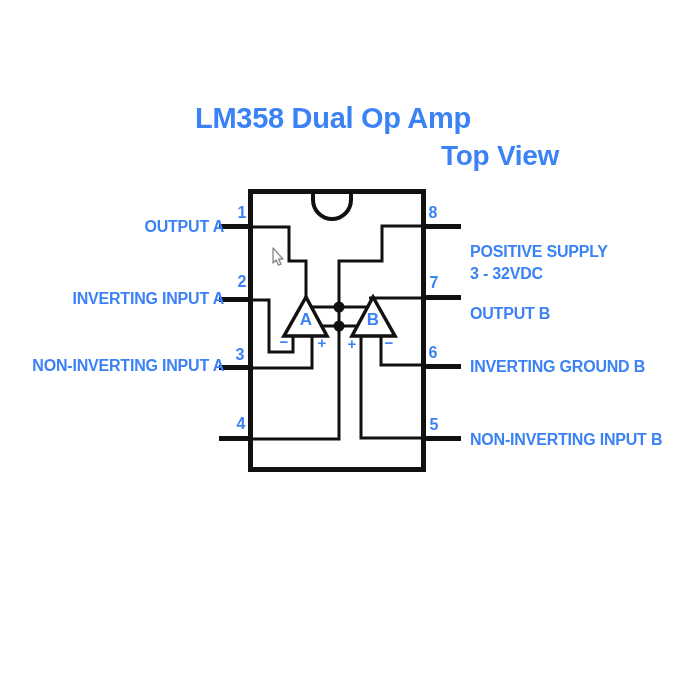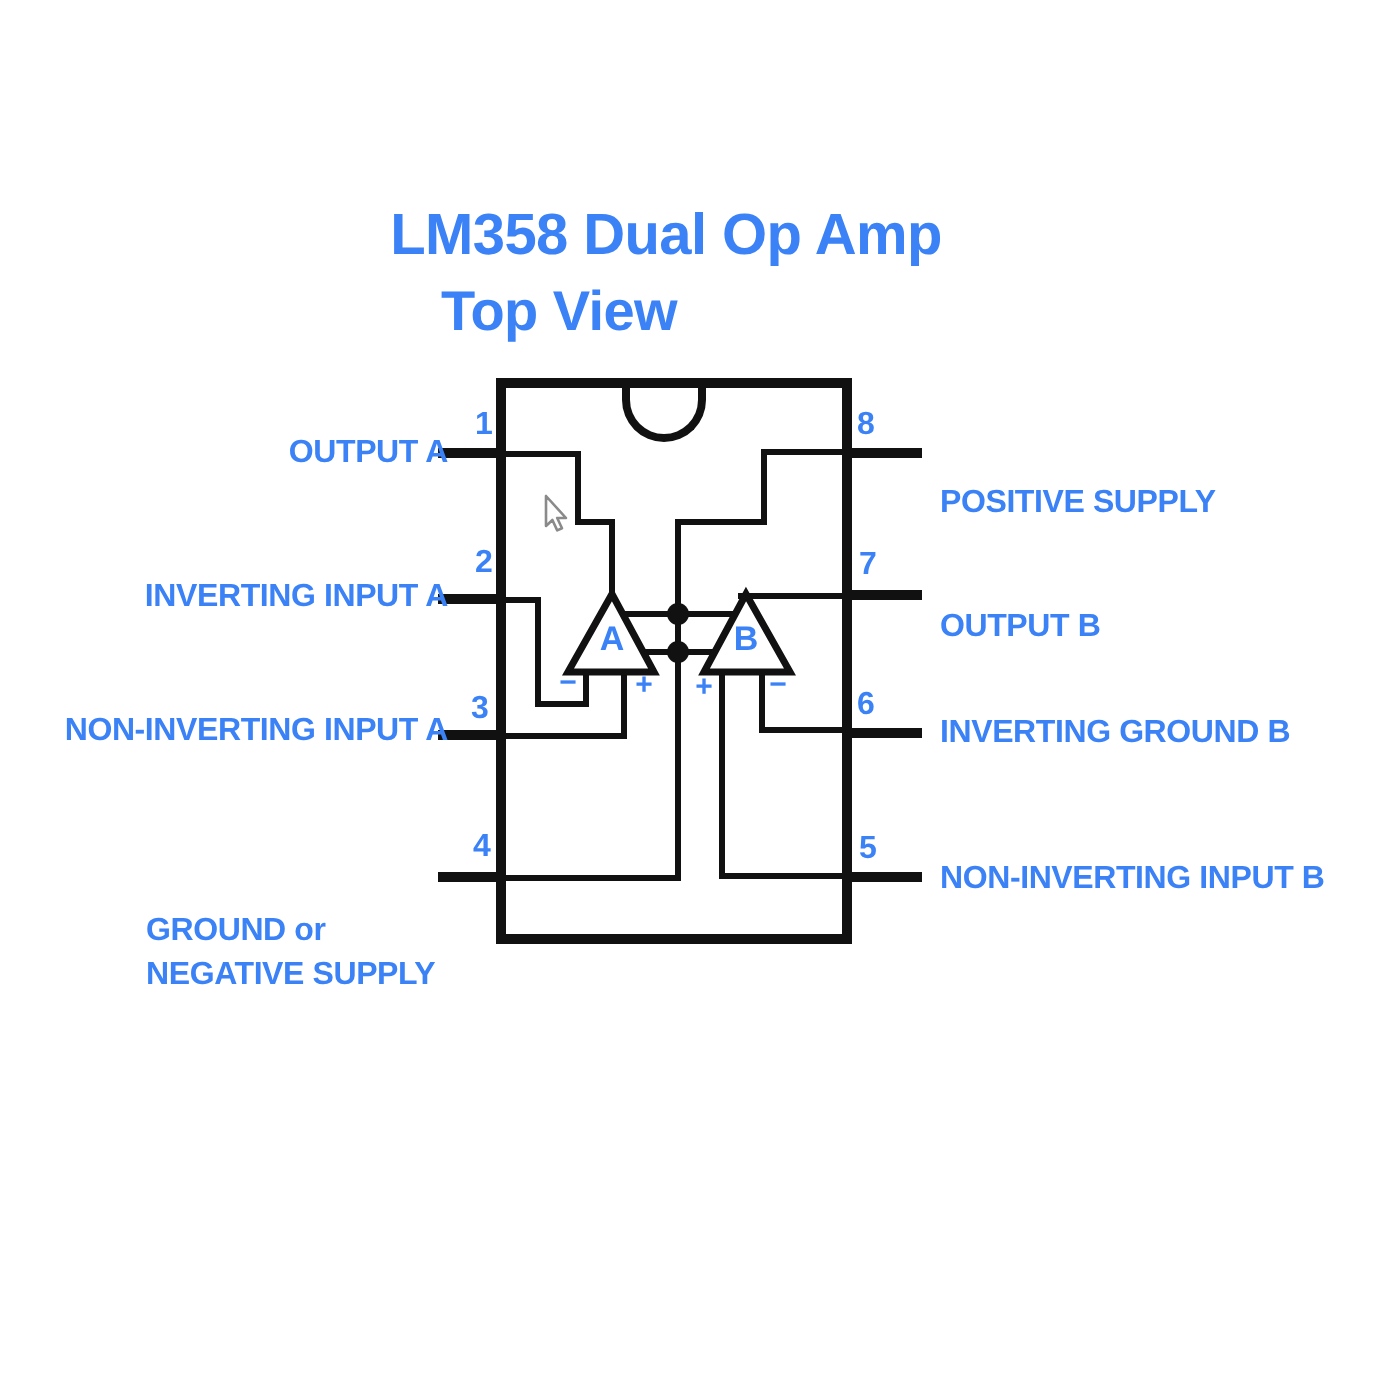--- a/index.html
+++ b/index.html
@@ -1,21 +1,21 @@
 <!DOCTYPE html>
 <html><head>
 <meta charset="utf-8">
 <style>
   html,body{margin:0;padding:0;}
   body{width:688px;height:688px;background:#ffffff;}
   .stage{position:relative;width:688px;height:688px;background:#ffffff;overflow:hidden;
          font-family:"Liberation Sans",sans-serif;color:#3b82f6;}
   .title{position:absolute;top:100px;left:0;width:666px;text-align:center;
          font-size:29px;font-weight:bold;letter-spacing:-0.3px;line-height:36px;}
-  .subtitle{position:absolute;top:140px;left:0;width:559px;text-align:center;
+  .subtitle{position:absolute;top:140px;left:0;width:559px;text-align:right;
          font-size:28px;font-weight:bold;letter-spacing:-0.3px;line-height:32px;}
   .pkg{position:absolute;left:248px;top:189px;width:178px;height:283px;
        border:5px solid #111;box-sizing:border-box;background:#fff;}
   .notch{position:absolute;left:311px;top:193px;width:42px;height:28px;box-sizing:border-box;
        border:4px solid #111;border-top:none;border-radius:0 0 21px 21px;}
   .stub{position:absolute;height:5px;background:#111;}
   .stub.l{left:219px;width:32px;}
   .stub.r{left:422px;width:39px;}
   .lbl{position:absolute;font-weight:bold;font-size:16px;line-height:18px;
        white-space:nowrap;letter-spacing:-0.2px;}
@@ -74,27 +74,24 @@
   <div class="pinnum" style="left:229px;top:346px;">3</div>
   <div class="pinnum" style="left:230px;top:415px;">4</div>
   <div class="pinnum" style="left:422px;top:204px;">8</div>
   <div class="pinnum" style="left:423px;top:274px;">7</div>
   <div class="pinnum" style="left:422px;top:344px;">6</div>
   <div class="pinnum" style="left:423px;top:416px;">5</div>
 
   <div class="lbl left" style="top:218px;">OUTPUT A</div>
   <div class="lbl left" style="top:290px;">INVERTING INPUT A</div>
   <div class="lbl left" style="top:357px;">NON-INVERTING INPUT A</div>
-  <div class="lbl two" style="left:73px;top:421px;">
-    <div>GROUND or</div>
-    <div>NEGATIVE SUPPLY</div>
-  </div>
 
   <div class="lbl right two" style="top:207px;">
     <div>POSITIVE SUPPLY</div>
+    <div>3 - 32VDC</div>
   </div>
   <div class="lbl right" style="top:305px;">OUTPUT B</div>
   <div class="lbl right" style="top:358px;">INVERTING GROUND B</div>
   <div class="lbl right" style="top:431px;">NON-INVERTING INPUT B</div>
 
   <div class="amp" style="left:295px;top:311px;">A</div>
   <div class="amp" style="left:362px;top:311px;">B</div>
   <div class="sign" style="left:275px;top:334px;">−</div>
   <div class="sign" style="left:313px;top:335px;">+</div>
   <div class="sign" style="left:343px;top:336px;">+</div>

